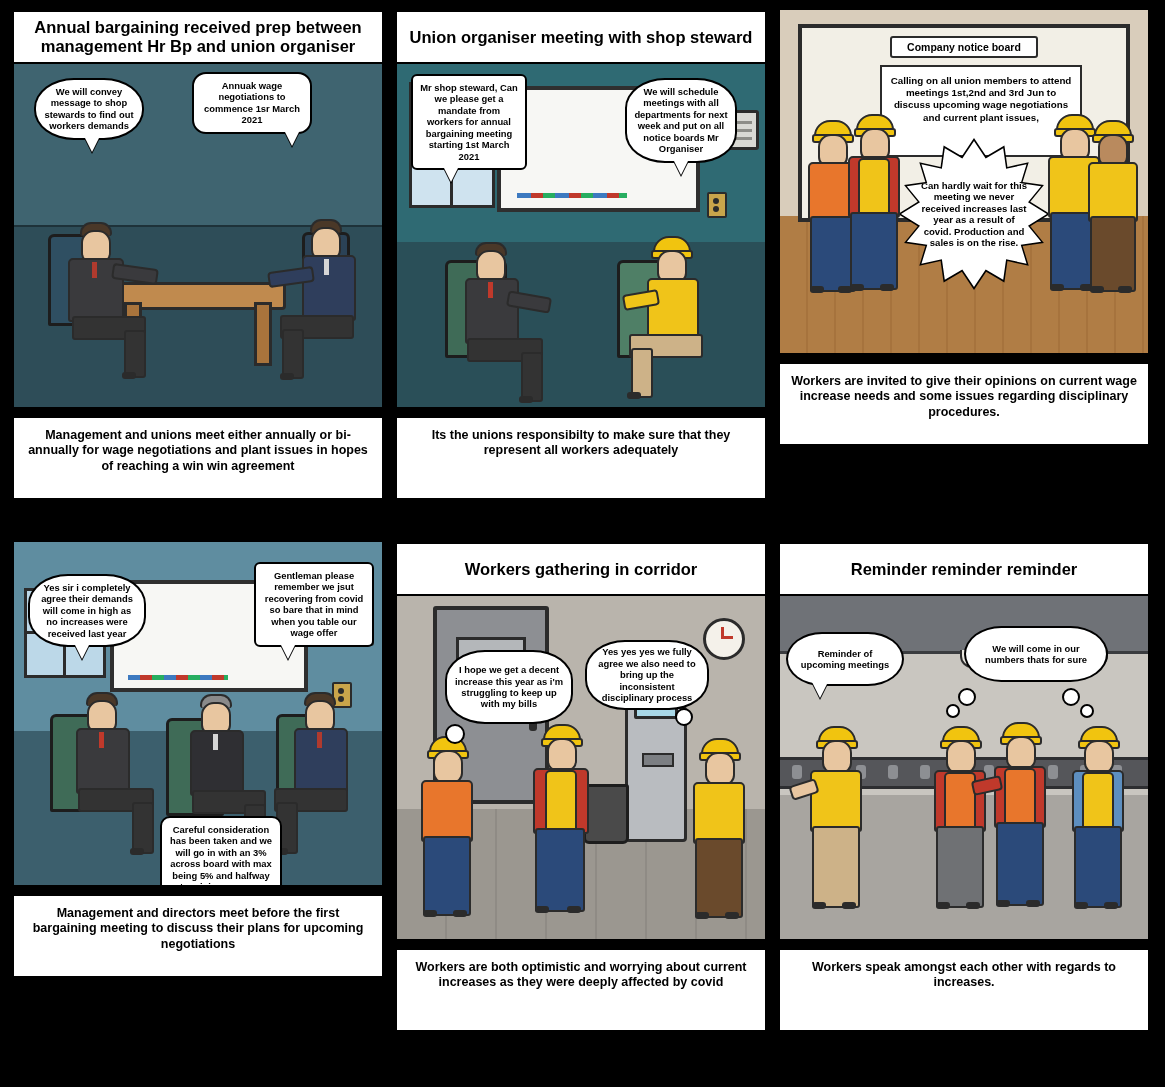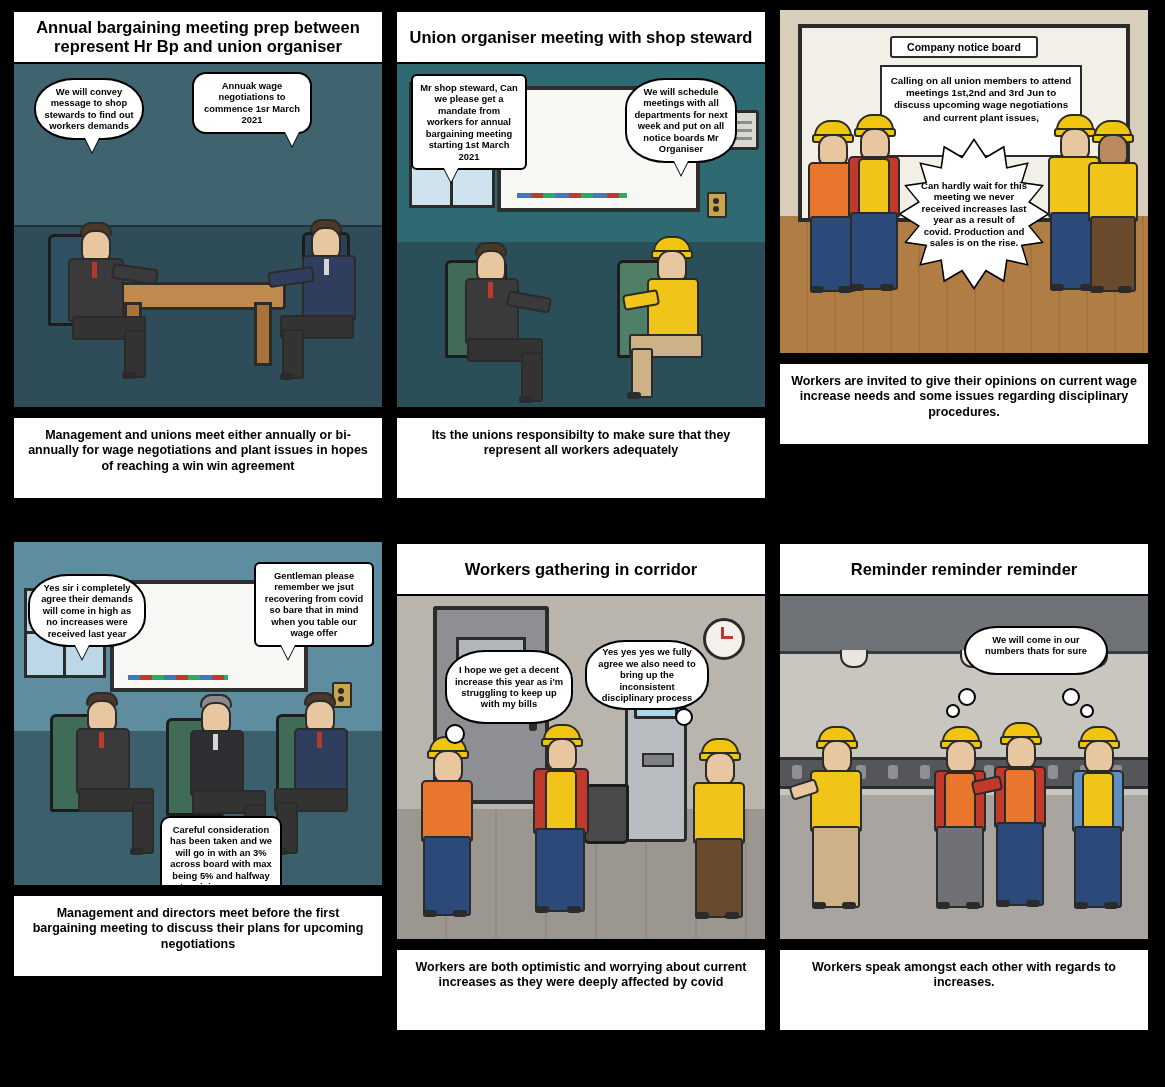--- a/index.html
+++ b/index.html
@@ -237,21 +237,21 @@
 </style>
 </head>
 <body>
 
 <div class="board">
 
   <div class="row row-1">
 
     <div class="cell">
       <div class="title-box">
-        <span>Annual bargaining meeting prep between represent Hr Bp and union organiser</span>
+        <span>Annual bargaining received prep between management Hr Bp and union organiser</span>
       </div>
       <div class="scene bg-meeting1">
         <div class="floorline" style="top:47%;"></div>
 
         <div class="table-wood" style="left:96px; top:218px; width:170px; height:22px;"></div>
         <div class="table-leg" style="left:110px; top:238px; width:12px; height:58px;"></div>
         <div class="table-leg" style="left:240px; top:238px; width:12px; height:58px;"></div>
 
         <div class="chair" style="left:34px; top:170px; width:40px; height:86px; background:#2f4f62;"></div>
 
@@ -594,21 +594,25 @@
         <div class="person" style="left:286px; top:130px; width:70px; height:200px;">
           <div class="hat" style="left:14px; top:0;"></div>
           <div class="head" style="left:18px; top:14px;"></div>
           <div class="torso shirt-blue" style="left:6px; top:44px; width:48px; height:58px;"></div>
           <div class="torso vest" style="left:16px; top:46px; width:28px; height:54px;"></div>
           <div class="legs" style="left:8px; top:100px; width:44px; height:78px; background:#2b4a7a;"></div>
           <div class="shoe" style="left:8px; top:176px;"></div>
           <div class="shoe" style="left:38px; top:176px;"></div>
         </div>
 
-        <div class="bubble round" style="left:184px; top:30px; width:144px; height:49px; display:flex; align-items:flex-start; justify-content:center;">
+        <div class="bubble round" style="left:6px; top:36px; width:118px; height:54px; display:flex; align-items:center; justify-content:center;">
+          <span>Reminder of upcoming meetings</span>
+          <div class="tail tail-down" style="left:24px; bottom:-14px;"></div>
+        </div>
+        <div class="bubble round" style="left:184px; top:30px; width:144px; height:56px; display:flex; align-items:center; justify-content:center;">
           <span>We will come in our numbers thats for sure</span>
         </div>
         <div style="position:absolute; left:178px; top:92px; width:14px; height:14px; background:#fff; border:2px solid #000; border-radius:50%;"></div>
         <div style="position:absolute; left:166px; top:108px; width:10px; height:10px; background:#fff; border:2px solid #000; border-radius:50%;"></div>
         <div style="position:absolute; left:282px; top:92px; width:14px; height:14px; background:#fff; border:2px solid #000; border-radius:50%;"></div>
         <div style="position:absolute; left:300px; top:108px; width:10px; height:10px; background:#fff; border:2px solid #000; border-radius:50%;"></div>
       </div>
       <div class="caption-box">
         <span>Workers speak amongst each other with regards to increases.</span>
       </div>

